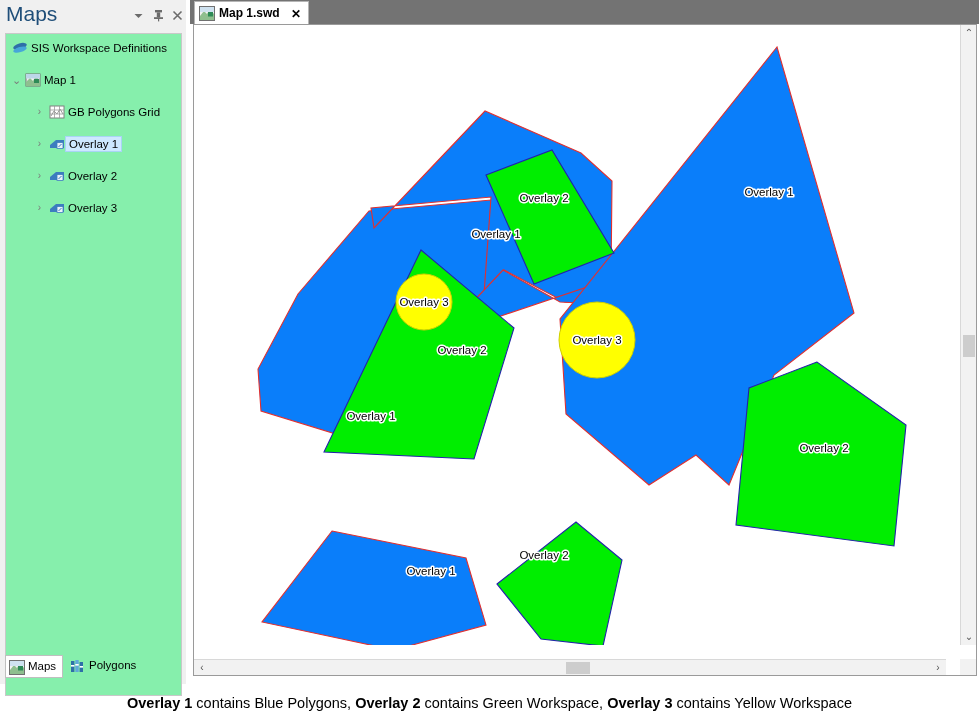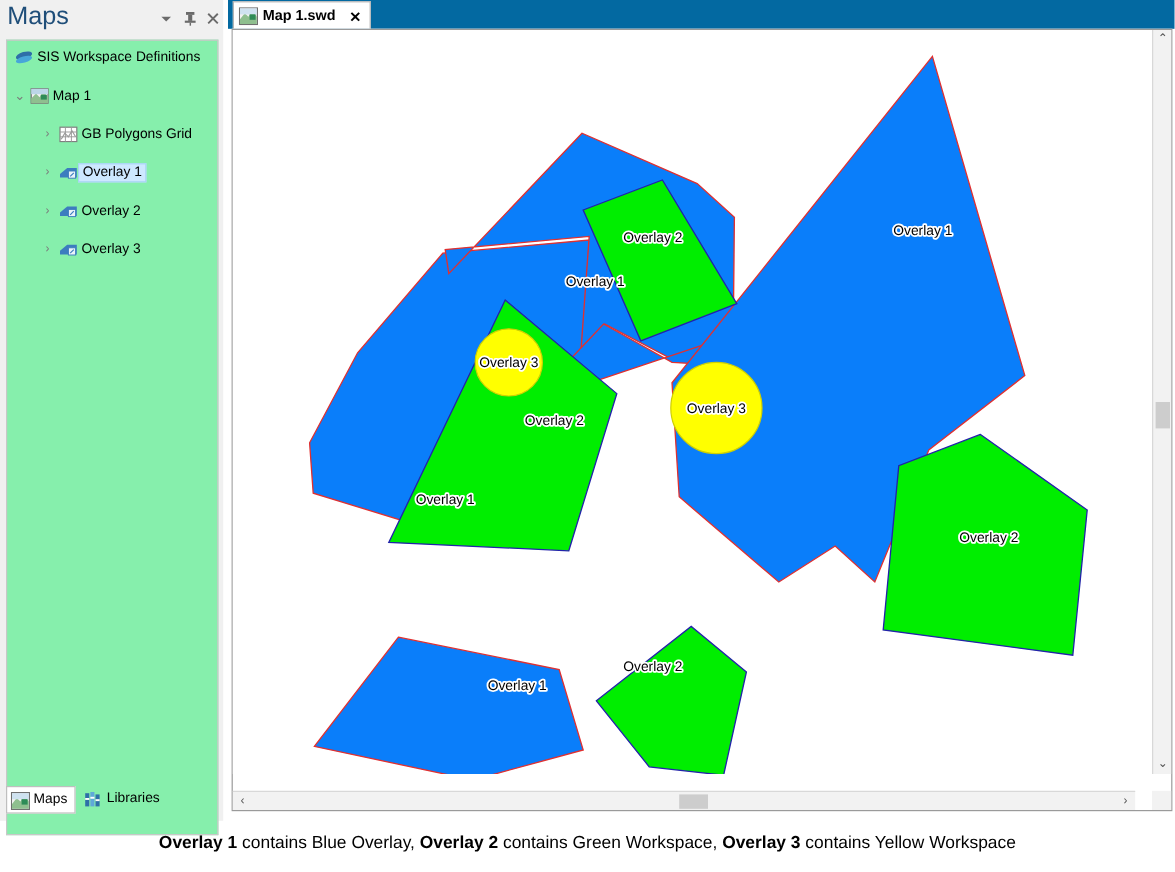--- a/index.html
+++ b/index.html
@@ -116,21 +116,21 @@
     position: absolute;
     left: 3px; top: 4px;
     width: 16px; height: 15px;
   }
 
   
   #tabstrip {
     position: absolute;
     left: 190px; top: 0;
     width: 789px; height: 24px;
-    background: #0369a1;
+    background: #737373;
   }
   #doc-tab {
     position: absolute;
     left: 4px; top: 1px;
     height: 23px;
     background: #ffffff;
     border: 1px solid #b5b5b5;
     border-bottom: none;
     box-sizing: border-box;
     padding: 0 4px 0 24px;
@@ -352,21 +352,21 @@
         <span class="tabicon">
           <svg width="16" height="15" viewBox="0 0 16 15">
             <rect x="1" y="2" width="3.4" height="11" fill="#2e6fa8"></rect>
             <rect x="5.3" y="1" width="3.4" height="12" fill="#5fa8d9"></rect>
             <rect x="9.6" y="3" width="3.4" height="10" fill="#2e6fa8"></rect>
             <rect x="1" y="6" width="3.4" height="1.6" fill="#ffffff"></rect>
             <rect x="5.3" y="5" width="3.4" height="1.6" fill="#ffffff"></rect>
             <rect x="9.6" y="7" width="3.4" height="1.6" fill="#ffffff"></rect>
           </svg>
         </span>
-        <span>Libraries</span>
+        <span>Polygons</span>
       </div>
     </div>
 
   </div>
 
   <div id="tabstrip">
     <div id="doc-tab">
       <span id="doc-tab-icon">
         <svg width="16" height="15" viewBox="0 0 16 15">
           <rect x="0.5" y="0.5" width="15" height="14" fill="#f2f2f2" stroke="#707070" stroke-width="1"></rect>
@@ -420,15 +420,15 @@
 
     <div id="hscroll">
       <div class="sb-arrow" style="left:0;">‹</div>
       <div class="sb-thumb" id="hthumb" style="top: 2px; height: 12px; left: 372px; width: 24px;"></div>
       <div class="sb-arrow" style="right:0;">›</div>
     </div>
 
     <div id="scroll-corner"></div>
   </div>
 
-  <div id="caption"><b>Overlay 1</b><span> contains Blue Overlay, </span><b>Overlay 2</b><span> contains Green Workspace, </span><b>Overlay 3</b><span> contains Yellow Workspace</span></div>
+  <div id="caption"><b>Overlay 1</b><span> contains Blue Polygons, </span><b>Overlay 2</b><span> contains Green Workspace, </span><b>Overlay 3</b><span> contains Yellow Workspace</span></div>
 
 </div>
 
 </body></html>

